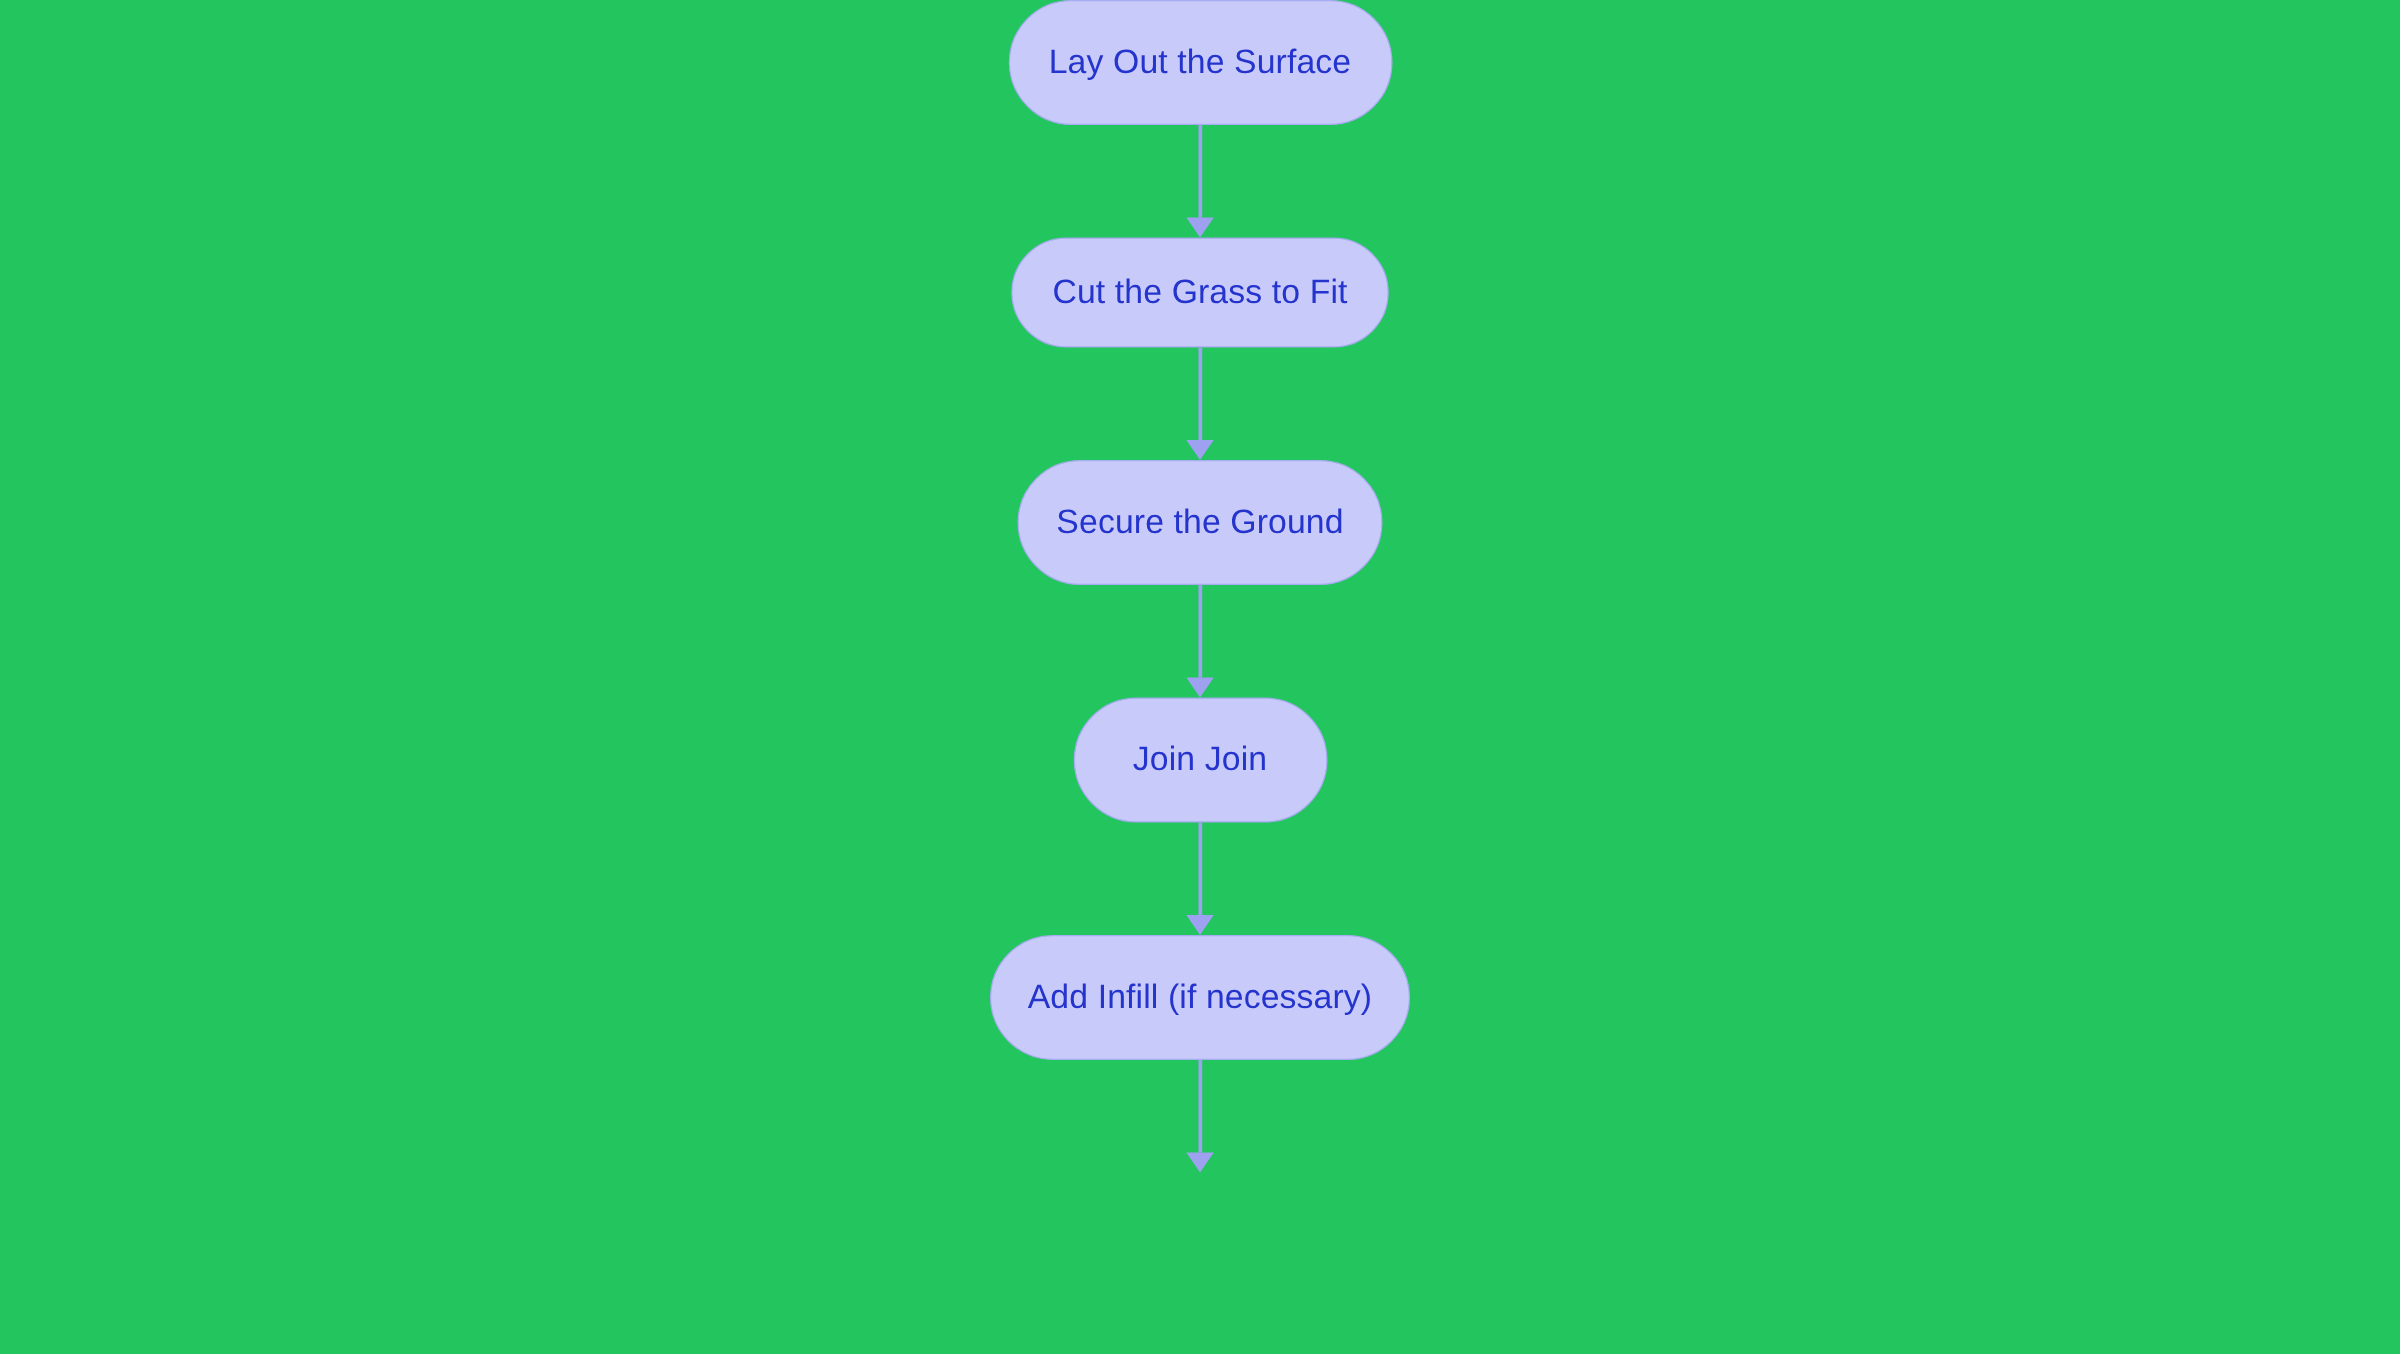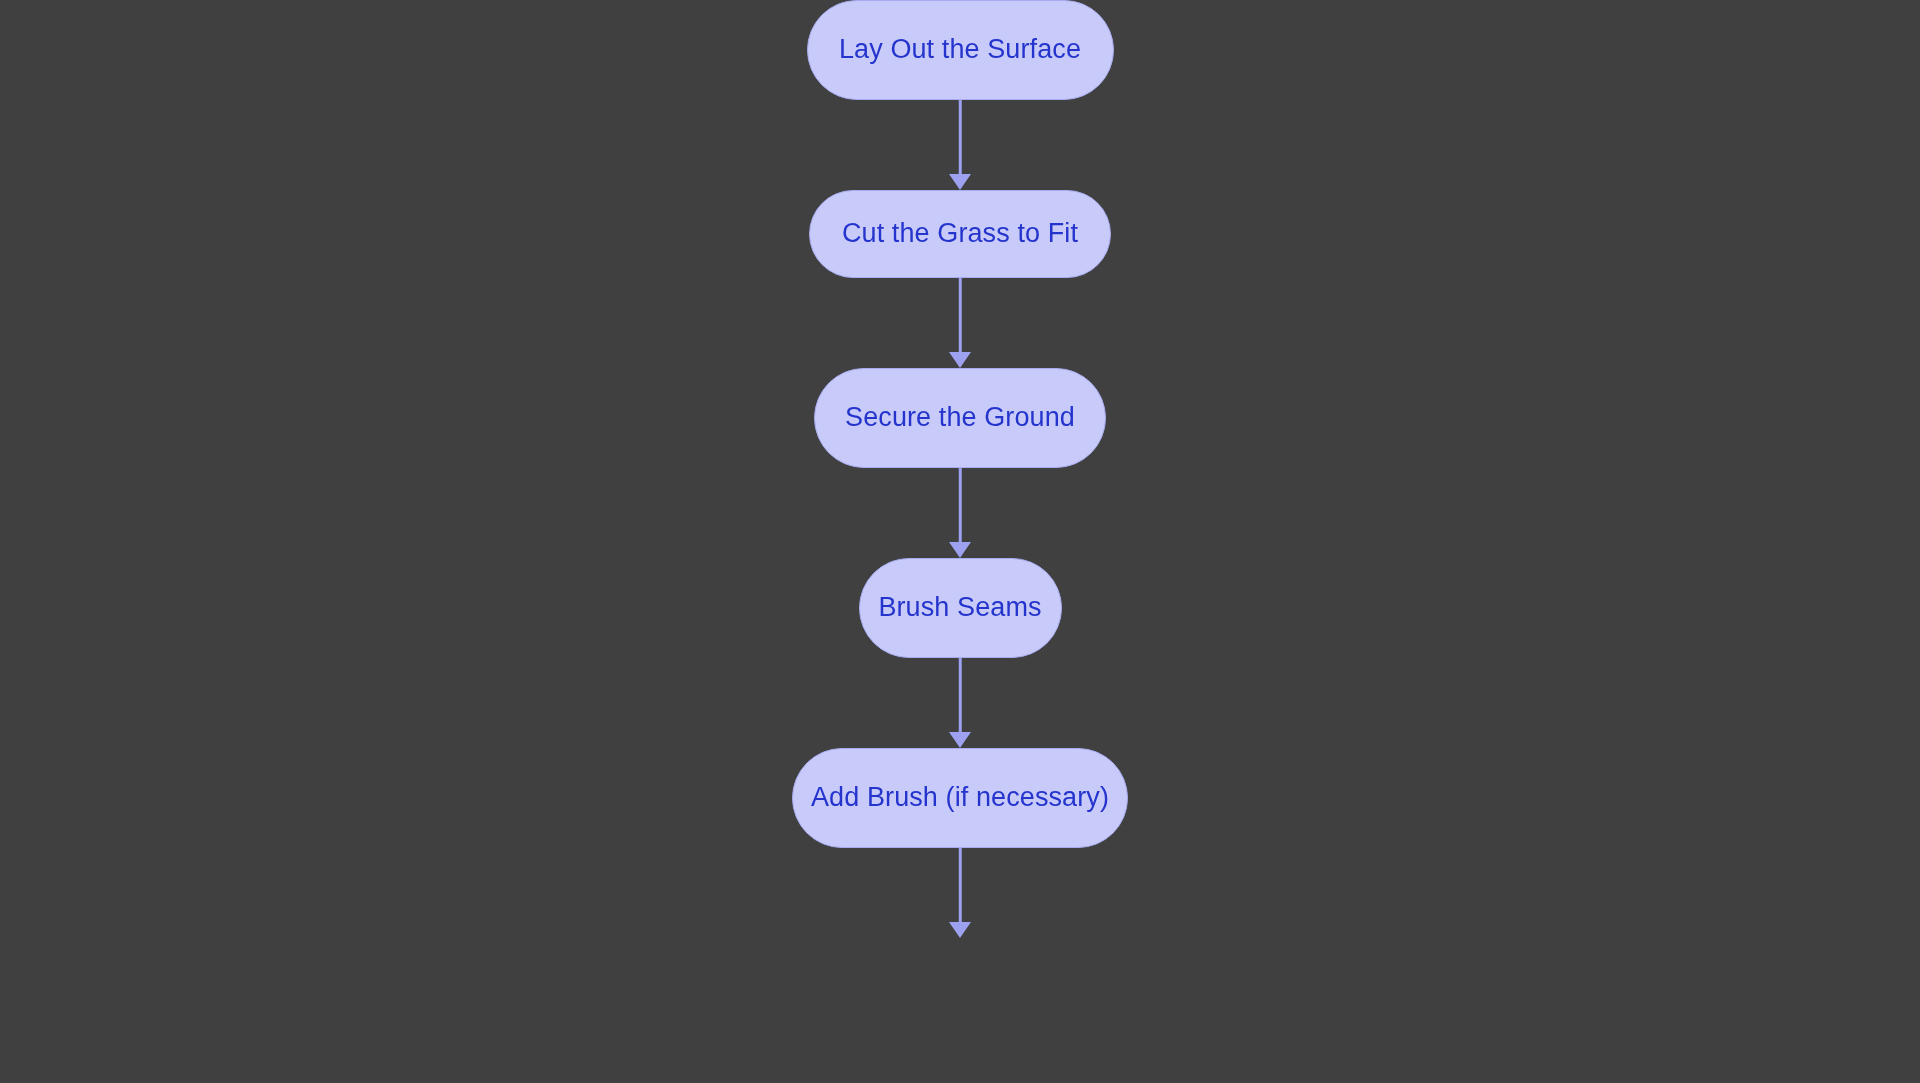--- a/index.html
+++ b/index.html
@@ -10,21 +10,21 @@
   body {
     width: 1920px;
     height: 1083px;
     overflow: hidden;
     font-family: "Liberation Sans", sans-serif;
   }
   #flow-canvas {
     position: relative;
     width: 1920px;
     height: 1083px;
-    background: #404040;
+    background: #22c55e;
   }
   .flow-column {
     position: absolute;
     left: 0;
     top: 0;
     width: 1920px;
     height: 1083px;
     display: flex;
     flex-direction: column;
     align-items: center;
@@ -102,30 +102,30 @@
     <div class="node" style="width:292px;height:100px;">
       <span class="node-label">Secure the Ground</span>
     </div>
 
     <div class="connector" style="height:90px;">
       <span class="connector-line" style="height:74px;"></span>
       <span class="connector-head" style="top:74px;"></span>
     </div>
 
     <div class="node" style="width:203px;height:100px;">
-      <span class="node-label">Brush Seams</span>
+      <span class="node-label">Join Join</span>
     </div>
 
     <div class="connector" style="height:90px;">
       <span class="connector-line" style="height:74px;"></span>
       <span class="connector-head" style="top:74px;"></span>
     </div>
 
     <div class="node" style="width:336px;height:100px;">
-      <span class="node-label">Add Brush (if necessary)</span>
+      <span class="node-label">Add Infill (if necessary)</span>
     </div>
 
     <div class="connector" style="height:90px;">
       <span class="connector-line" style="height:74px;"></span>
       <span class="connector-head" style="top:74px;"></span>
     </div>
 
 
   </div>
 </div>

